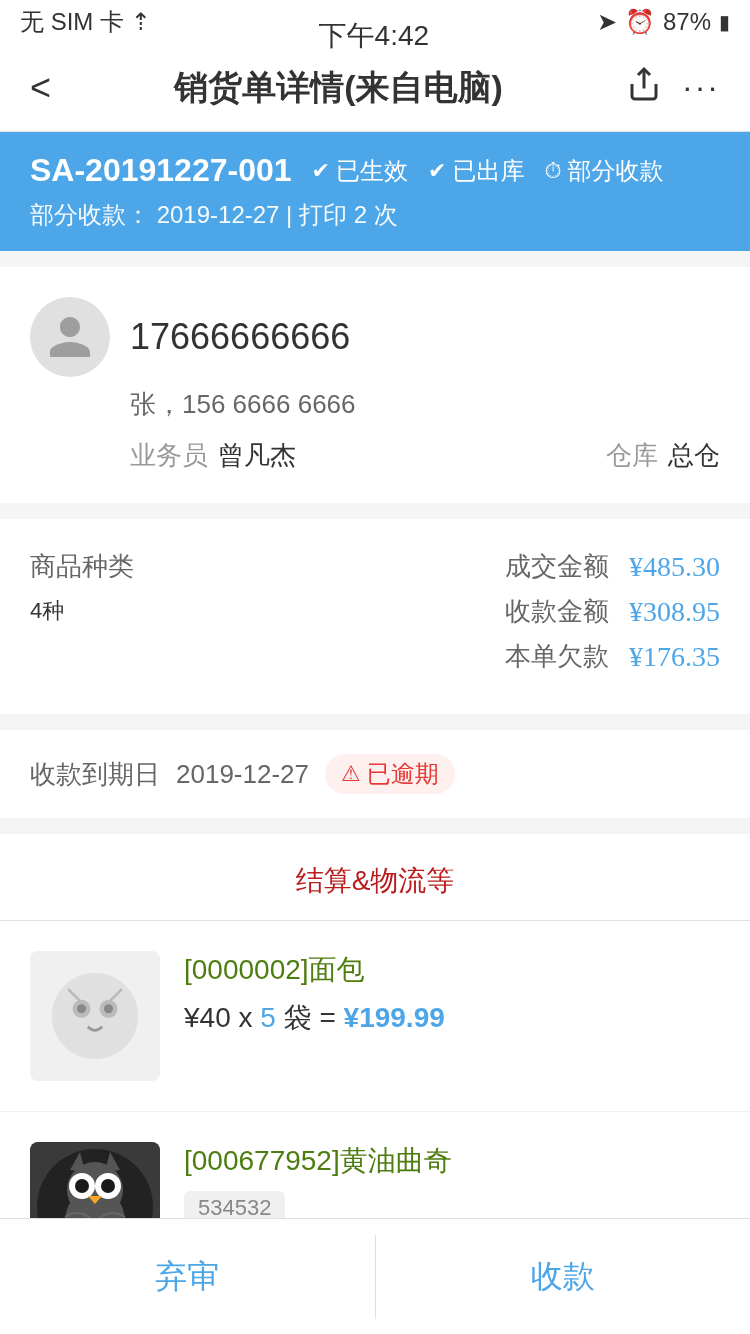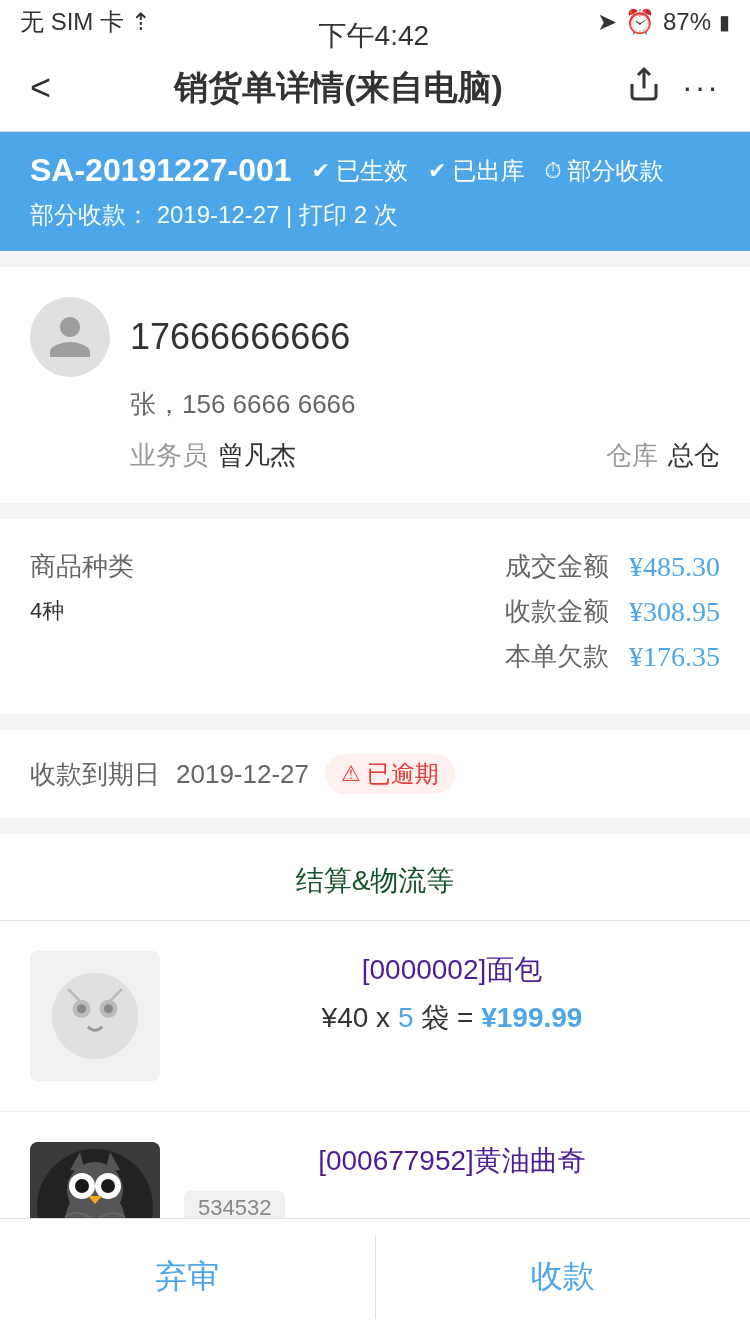--- a/index.html
+++ b/index.html
@@ -162,21 +162,21 @@
       background: #fff;
       display: flex;
       margin-top: 16px;
       border-bottom: 1px solid #e0e0e0;
     }
     .tab {
       flex: 1;
       text-align: center;
       padding: 28px 0 20px;
       font-size: 28px;
-      color: #14532d;
+      color: #b91c1c;
       position: relative;
       cursor: pointer;
     }
     .tab.active {
       color: #4da6e8;
       font-weight: 500;
     }
     .tab.active::after {
       content: '';
       position: absolute;
@@ -207,37 +207,35 @@
       border-radius: 8px;
       flex-shrink: 0;
       display: flex;
       align-items: center;
       justify-content: center;
       overflow: hidden;
     }
     .product-info { flex: 1; }
     .product-name {
       font-size: 28px;
-      color: #4c1d95;
+      color: #4d7c0f;
       margin-bottom: 10px;
-      text-align: center;
     }
     .product-sku {
       display: inline-block;
       background: #f0f0f0;
       color: #888;
       border-radius: 6px;
       padding: 4px 14px;
       font-size: 22px;
       margin-bottom: 14px;
     }
     .product-price-row {
       font-size: 28px;
       color: #333;
-      text-align: center;
     }
     .price-highlight { color: #4da6e8; font-weight: 500; }
     .price-total { color: #4da6e8; font-weight: 600; }
 
     
     .bottom-bar {
       position: fixed;
       bottom: 0;
       left: 0;
       width: 750px;

